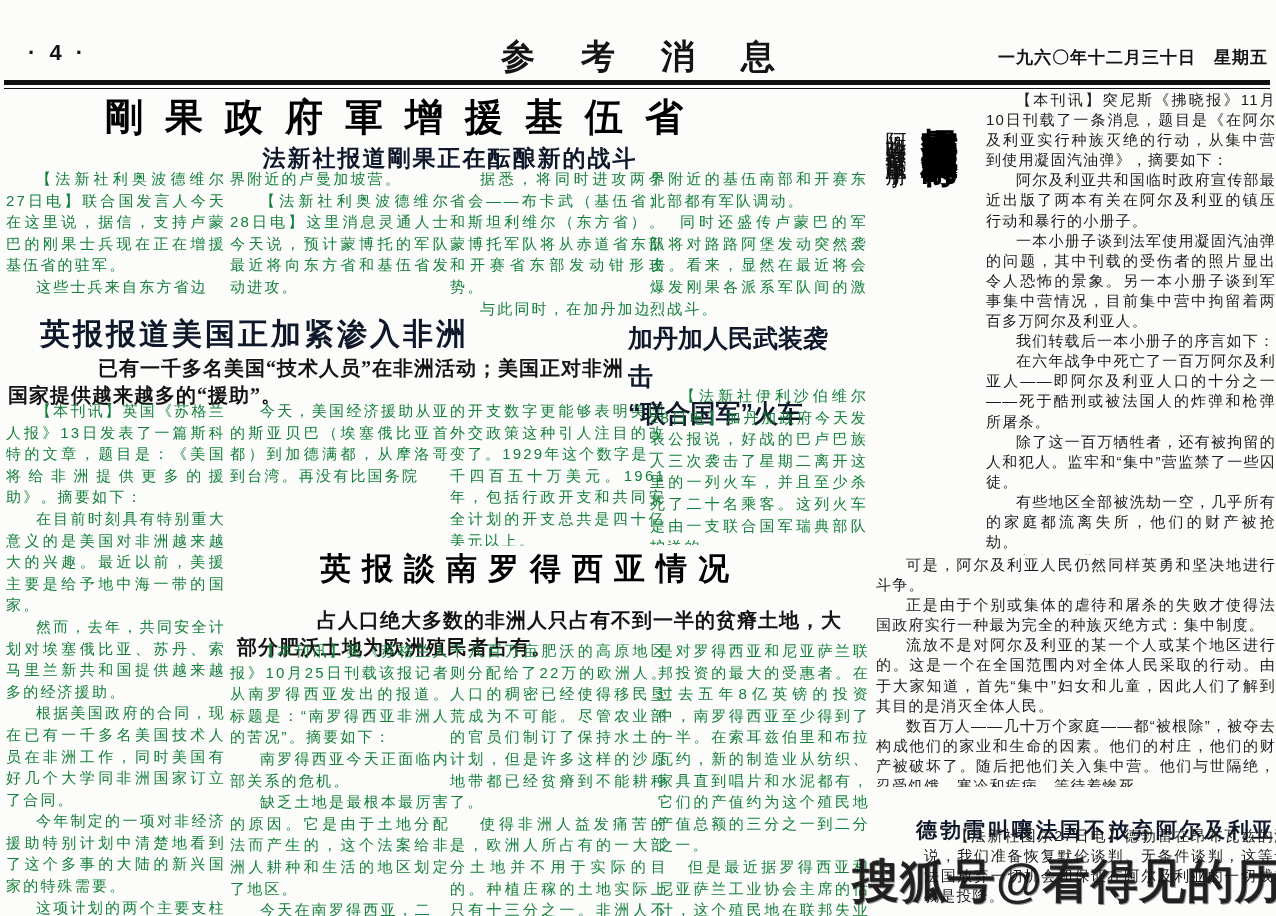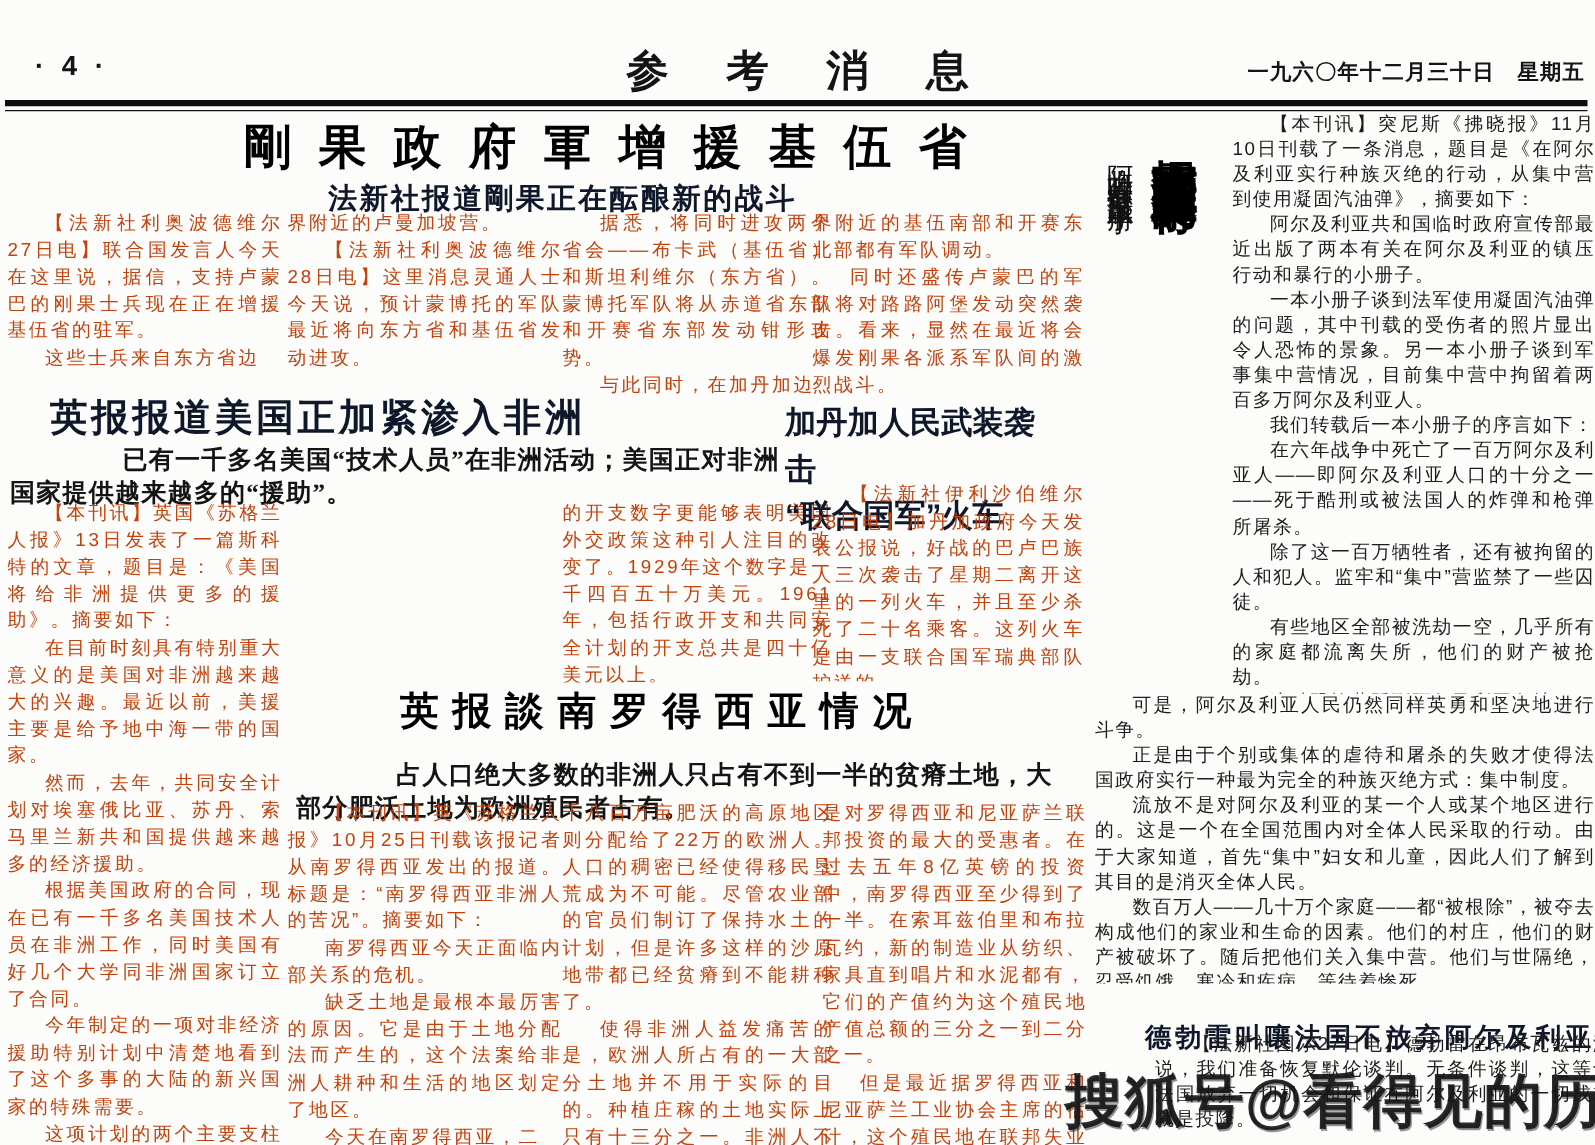--- a/index.html
+++ b/index.html
@@ -11,27 +11,27 @@
   .abs{position:absolute;}
   
   .pageno{left:28px;top:40px;font-size:22px;font-weight:bold;letter-spacing:4px;}
   .masthead{left:0;top:34px;width:100%;text-align:center;
     font-family:"Liberation Serif","DejaVu Serif",serif;
     font-size:34px;font-weight:bold;letter-spacing:46px;text-indent:46px;}
   .dateline{right:8px;top:46px;font-size:17px;font-weight:bold;letter-spacing:1px;}
   .rule{left:4px;top:80px;width:1266px;height:3px;
     border-top:5px solid #101010;border-bottom:1px solid #101010;}
   
-  .col{font-size:15px;line-height:1.44;letter-spacing:2.2px;text-align:justify;overflow:hidden;color:#c2410c;}
+  .col{font-size:15px;line-height:1.44;letter-spacing:2.2px;text-align:justify;overflow:hidden;color:#15803d;}
   .col p{margin:0;text-indent:2em;}
   .col p.cont{text-indent:0;}
   
   .h-serif{font-family:"Liberation Serif","DejaVu Serif",serif;font-weight:bold;color:#000;}
   .h-sans{font-weight:bold;color:#0f172a;}
-  .a1-head{left:105px;top:92px;width:690px;text-align:right;font-size:38px;letter-spacing:22px;}
+  .a1-head{left:105px;top:92px;width:690px;text-align:left;font-size:38px;letter-spacing:22px;}
   .a1-sub{left:105px;top:143px;width:690px;text-align:center;font-size:23px;letter-spacing:2px;}
   .a2-head{left:40px;top:314px;width:600px;text-align:left;font-size:30px;letter-spacing:3px;}
   .a2-sub{left:8px;top:355px;width:636px;font-family:"Liberation Serif","DejaVu Serif",serif;
     font-size:20px;font-weight:bold;line-height:1.35;letter-spacing:1px;text-indent:4.5em;}
   .kat-head{left:628px;top:320px;width:222px;font-size:25px;line-height:1.5;}
   .a3-head{left:235px;top:548px;width:590px;text-align:center;font-size:31px;letter-spacing:11px;}
   .a3-sub{left:214px;top:607px;width:606px;font-family:"Liberation Serif","DejaVu Serif",serif;
     font-size:20px;font-weight:bold;line-height:1.35;letter-spacing:1px;text-indent:4em;margin-left:23px;}
   .a5-head{left:876px;top:816px;width:400px;text-align:right;font-size:21px;letter-spacing:3px;}
   
@@ -80,20 +80,21 @@
   <div class="abs a2-sub">已有一千多名美国“技术人员”在非洲活动；美国正对非洲国家提供越来越多的“援助”。</div>
   <div class="abs col" style="left:6px;top:400px;width:220px;height:516px;">
       <p>【本刊讯】英国《苏格兰人报》13日发表了一篇斯科特的文章，题目是：《美国将给非洲提供更多的援助》。摘要如下：</p>
       <p>在目前时刻具有特别重大意义的是美国对非洲越来越大的兴趣。最近以前，美援主要是给予地中海一带的国家。</p>
       <p>然而，去年，共同安全计划对埃塞俄比亚、苏丹、索马里兰新共和国提供越来越多的经济援助。</p>
       <p>根据美国政府的合同，现在已有一千多名美国技术人员在非洲工作，同时美国有好几个大学同非洲国家订立了合同。</p>
       <p>今年制定的一项对非经济援助特别计划中清楚地看到了这个多事的大陆的新兴国家的特殊需要。</p>
       <p>这项计划的两个主要支柱首先是提供教育和训练的设备，其次是制订一个特定</p>
     </div>
   <div class="abs col" style="left:230px;top:400px;width:220px;height:146px;">
+      <p>今天，美国经济援助从亚的斯亚贝巴（埃塞俄比亚首都）到加德满都，从摩洛哥到台湾。再没有比国务院</p>
     </div>
   <div class="abs col" style="left:450px;top:400px;width:216px;height:146px;">
       <p class="cont">的开支数字更能够表明美国外交政策这种引人注目的改变了。1929年这个数字是一千四百五十万美元。1961年，包括行政开支和共同安全计划的开支总共是四十亿美元以上。</p>
     </div>
 
   <div class="abs h-sans kat-head">
     <div>加丹加人民武装袭击</div>
     <div>“联合国军”火车</div>
   </div>
   <div class="abs col" style="left:650px;top:385px;width:218px;height:160px;">

